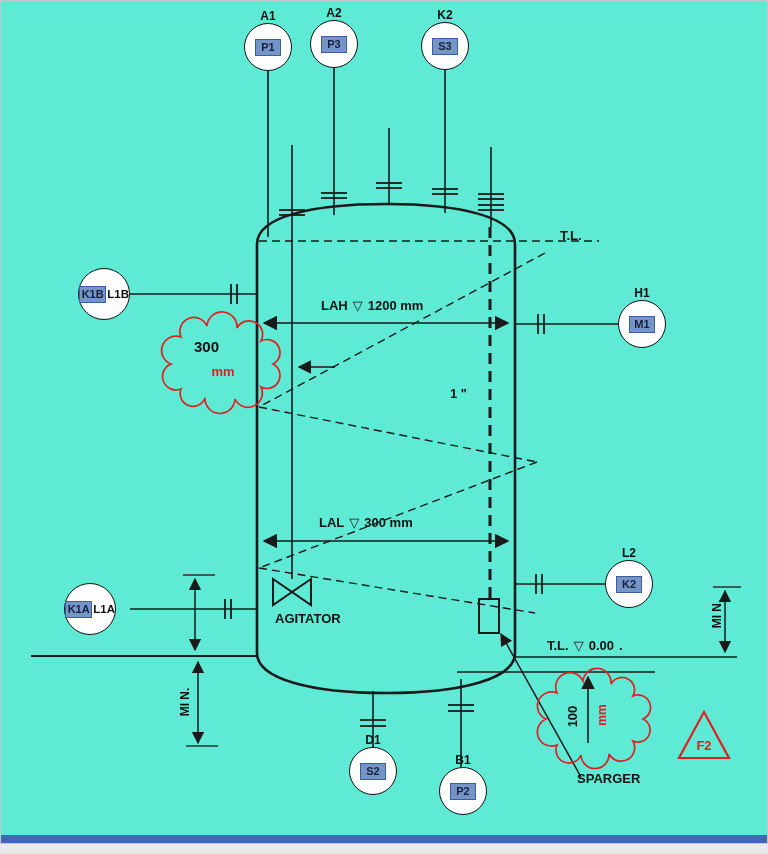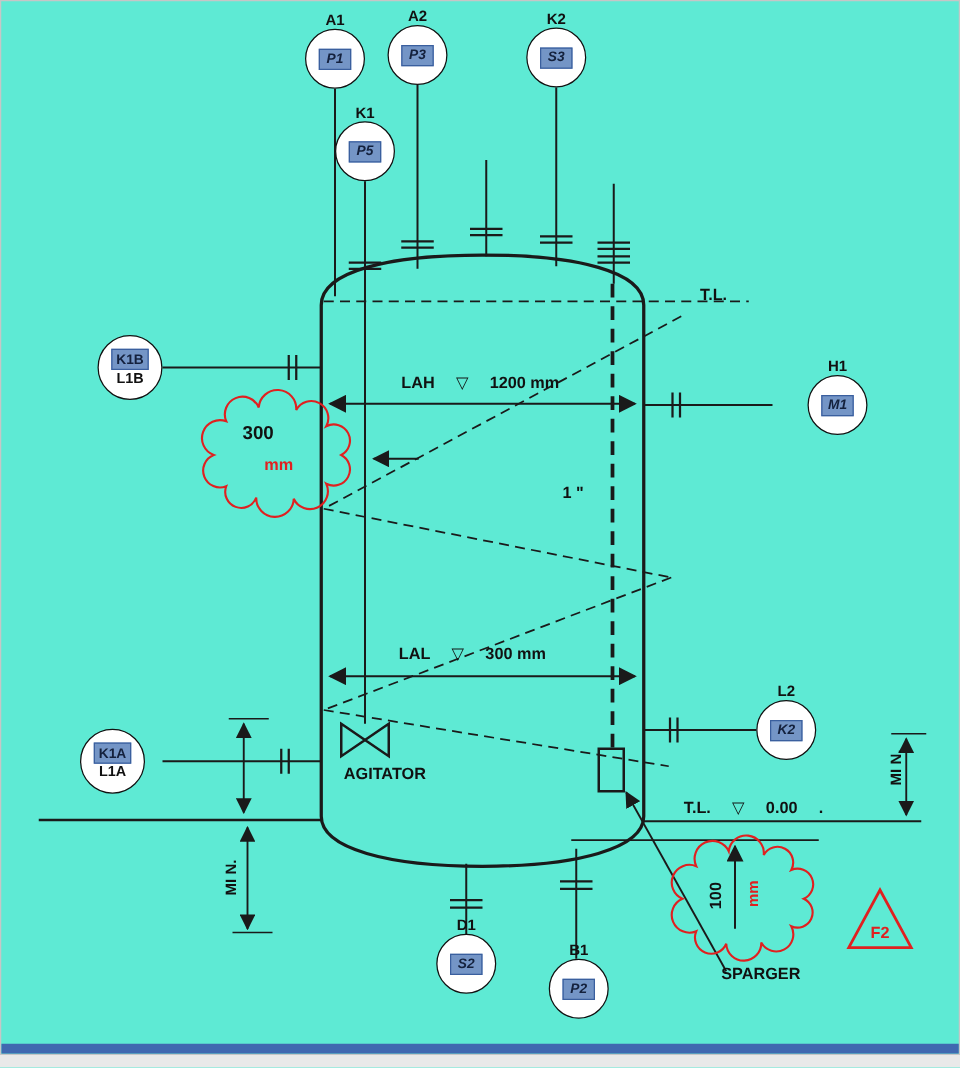--- a/index.html
+++ b/index.html
@@ -8,33 +8,33 @@
   }
   html,body{margin:0;padding:0;background:#e9e9e9;}
   *{box-sizing:border-box;}
   .frame{
     position:relative;width:768px;height:844px;background:#5eead4;
     border:1px solid #c6c6c6;overflow:hidden;
     font-family:"Liberation Sans","DejaVu Sans",sans-serif;color:#111;
   }
   svg.layer{position:absolute;left:0;top:0;}
   .lab{position:absolute;font-weight:bold;font-size:13px;white-space:nowrap;color:#111;}
-  .row{display:flex;gap:17px;align-items:center;}
+  .row{display:flex;gap:5px;align-items:center;}
   .tri{font-weight:400;font-size:13px;line-height:1;}
   .red{color:var(--red);}
   .rot{transform:rotate(-90deg);transform-origin:center;text-align:center;}
   .c300{font-size:15px;text-align:left;width:58px;}
   .cmm{font-size:13px;text-align:center;width:58px;}
   
   .bub{position:absolute;width:48px;text-align:center;}
   .bub .tag{display:block;height:14px;font-weight:bold;font-size:12px;line-height:14px;}
   .circ{display:flex;align-items:center;justify-content:center;width:48px;height:48px;
-        border:1.7px solid #111;border-radius:50%;background:#fff;font-style:italic;}
+        border:1.7px solid #111;border-radius:50%;background:#fff;}
   .bub2{position:absolute;width:52px;}
-  .circ2{display:flex;flex-direction:column;align-items:center;justify-content:center;gap:1px;
+  .circ2{display:flex;flex-direction:row;align-items:center;justify-content:center;gap:1px;
          width:52px;height:52px;border:1.7px solid #111;border-radius:50%;background:#fff;}
   .box{display:inline-flex;align-items:center;justify-content:center;
        min-width:26px;height:17px;padding:0 3px;
        background:var(--box_bg);border:1px solid var(--box_border);
        font-weight:bold;font-size:11px;color:#14213d;}
   .sub{font-weight:bold;font-size:11.5px;line-height:12px;}
   .bbar{position:absolute;left:0;bottom:0;width:768px;height:8px;background:var(--bottom_bar);}
   .blk{stroke:var(--line);fill:none;}
   .redstroke{stroke:var(--red);fill:none;}
 </style>
@@ -158,27 +158,21 @@
     <span class="circ">
       <span class="box">P3</span>
     </span>
   </div>
   <div class="bub" style="left:420px;top:7px">
     <span class="tag">K2</span>
     <span class="circ">
       <span class="box">S3</span>
     </span>
   </div>
-  <div class="bub" style="left:267px;top:82px">
-    <span class="tag">K1</span>
-    <span class="circ">
-      <span class="box">P5</span>
-    </span>
-  </div>
-  <div class="bub" style="left:645px;top:285px">
+  <div class="bub" style="left:617px;top:285px">
     <span class="tag">H1</span>
     <span class="circ">
       <span class="box">M1</span>
     </span>
   </div>
   <div class="bub" style="left:604px;top:545px">
     <span class="tag">L2</span>
     <span class="circ">
       <span class="box">K2</span>
     </span>

